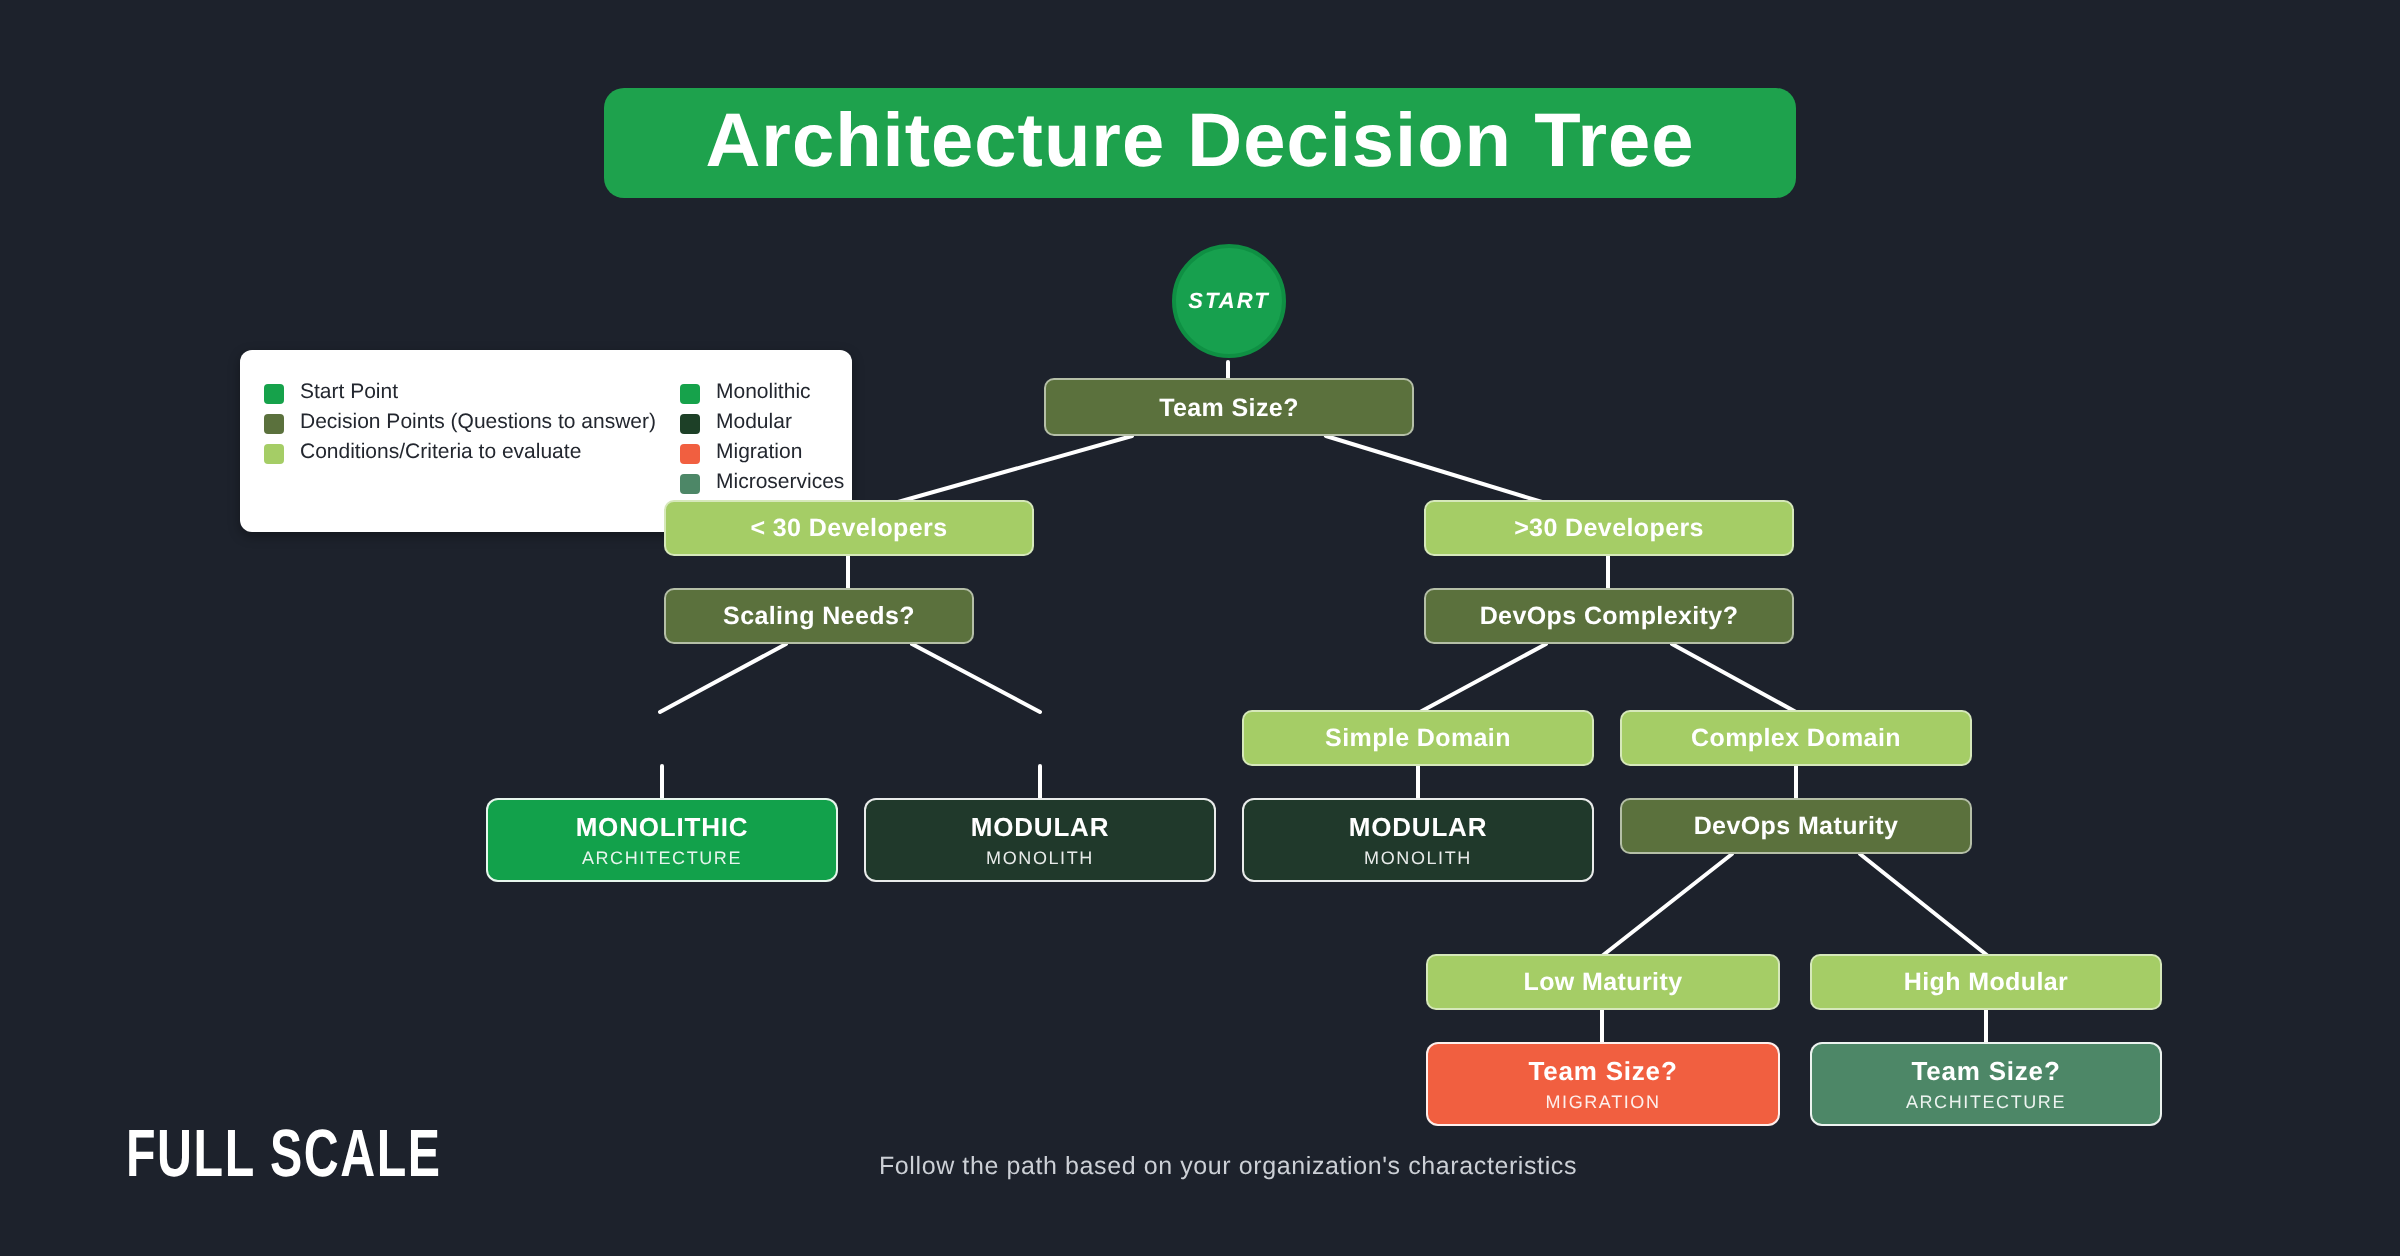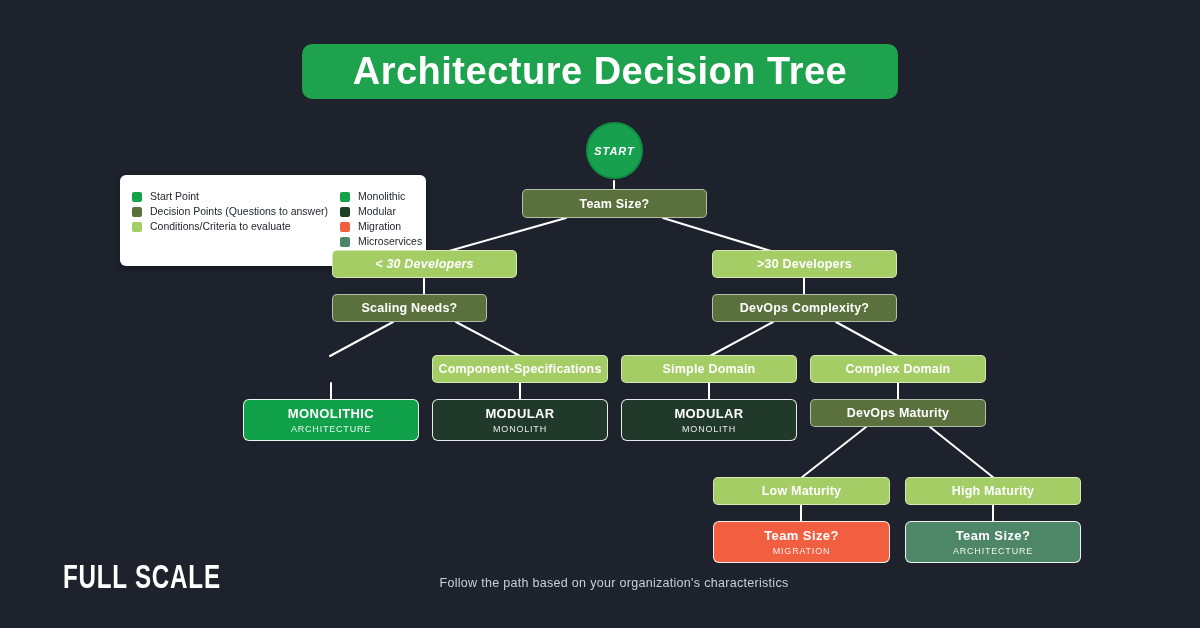--- a/index.html
+++ b/index.html
@@ -128,47 +128,46 @@
         <span class="swatch" style="background: rgb(77, 135, 103);"></span>
         <span class="legend-label">Microservices</span>
       </div>
     </div>
   </div>
 
   <div class="start-circle">START</div>
 
   <div class="node q" style="left:522px;top:189px;width:185px;height:29px;">Team Size?</div>
 
-  <div class="node c" style="left:332px;top:250px;width:185px;height:28px;font-style:italic;">&lt; 30 Developers</div>
+  <div class="node c" style="left:332px;top:250px;width:185px;height:28px;">&lt; 30 Developers</div>
   <div class="node c" style="left:712px;top:250px;width:185px;height:28px;">&gt;30 Developers</div>
 
   <div class="node q" style="left:332px;top:294px;width:155px;height:28px;">Scaling Needs?</div>
   <div class="node q" style="left:712px;top:294px;width:185px;height:28px;">DevOps Complexity?</div>
 
-  <div class="node c" style="left:432px;top:355px;width:176px;height:28px;">Component-Specifications</div>
   <div class="node c" style="left:621px;top:355px;width:176px;height:28px;">Simple Domain</div>
   <div class="node c" style="left:810px;top:355px;width:176px;height:28px;">Complex Domain</div>
 
   <div class="node result res-green" style="left:243px;top:399px;width:176px;height:42px;">
     <span class="main">MONOLITHIC</span>
     <span class="sub">ARCHITECTURE</span>
   </div>
   <div class="node result res-dark" style="left:432px;top:399px;width:176px;height:42px;">
     <span class="main">MODULAR</span>
     <span class="sub">MONOLITH</span>
   </div>
   <div class="node result res-dark" style="left:621px;top:399px;width:176px;height:42px;">
     <span class="main">MODULAR</span>
     <span class="sub">MONOLITH</span>
   </div>
 
   <div class="node q" style="left:810px;top:399px;width:176px;height:28px;">DevOps Maturity</div>
 
   <div class="node c" style="left:713px;top:477px;width:177px;height:28px;">Low Maturity</div>
-  <div class="node c" style="left:905px;top:477px;width:176px;height:28px;">High Maturity</div>
+  <div class="node c" style="left:905px;top:477px;width:176px;height:28px;">High Modular</div>
 
   <div class="node result res-orange" style="left:713px;top:521px;width:177px;height:42px;">
     <span class="main">Team Size?</span>
     <span class="sub">MIGRATION</span>
   </div>
   <div class="node result res-teal" style="left:905px;top:521px;width:176px;height:42px;">
     <span class="main">Team Size?</span>
     <span class="sub">ARCHITECTURE</span>
   </div>
 

